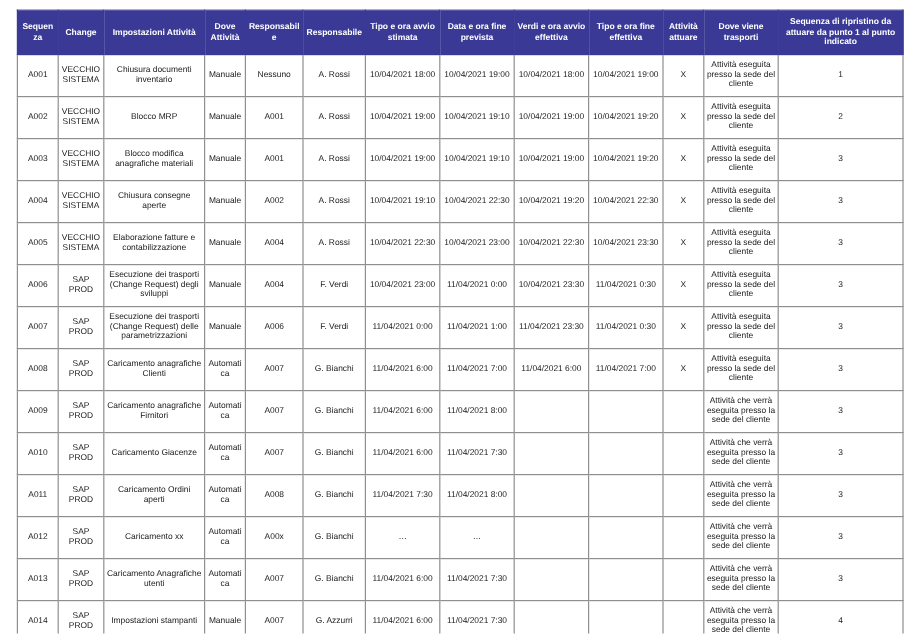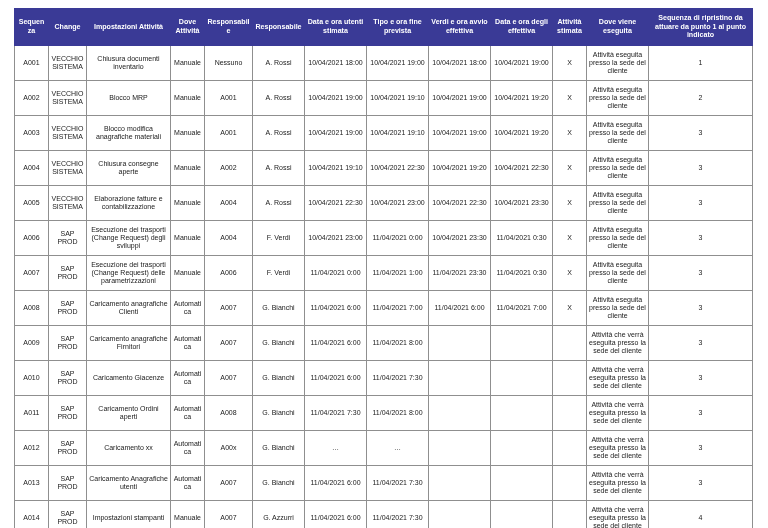--- a/index.html
+++ b/index.html
@@ -90,26 +90,26 @@
         <col class="c12">
     </colgroup>
     <thead>
       <tr>
         <th>Sequenza</th>
         <th>Change</th>
         <th>Impostazioni Attività</th>
         <th>Dove Attività</th>
         <th>Responsabile</th>
         <th>Responsabile</th>
-        <th>Data e ora utenti stimata</th>
-        <th>Tipo e ora fine prevista</th>
+        <th>Tipo e ora avvio stimata</th>
+        <th>Data e ora fine prevista</th>
         <th>Verdi e ora avvio effettiva</th>
-        <th>Data e ora degli effettiva</th>
-        <th>Attività stimata</th>
-        <th>Dove viene eseguita</th>
+        <th>Tipo e ora fine effettiva</th>
+        <th>Attività attuare</th>
+        <th>Dove viene trasporti</th>
         <th>Sequenza di ripristino da attuare da punto 1 al punto indicato</th>
       </tr>
     </thead>
     <tbody id="table-body">
         <tr>
           <td>A001</td>
           <td>VECCHIO SISTEMA</td>
           <td>Chiusura documenti inventario</td>
           <td>Manuale</td>
           <td>Nessuno</td>

